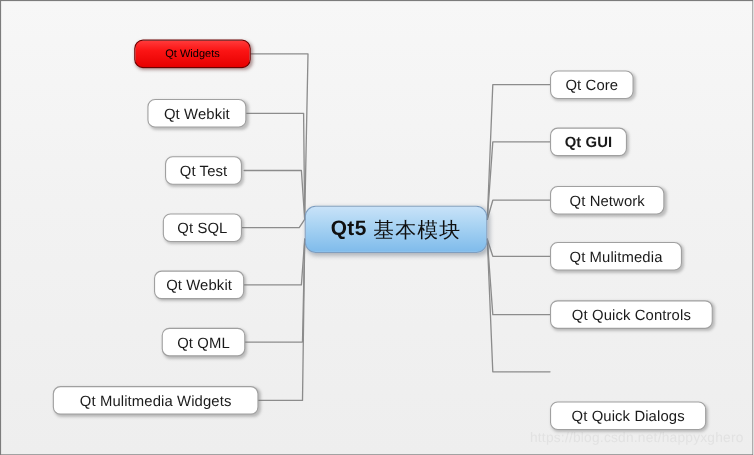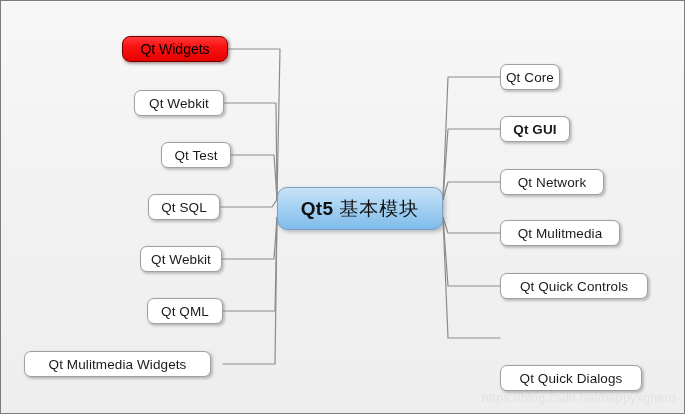--- a/index.html
+++ b/index.html
@@ -40,21 +40,21 @@
     color: #1a1a1a;
     font-size: 13.5px;
     letter-spacing: 0.1px;
     box-shadow: 1.5px 1.5px 2.5px rgba(110,110,110,0.40);
     padding: 0 8px;
   }
   .node-highlight {
     background: linear-gradient(180deg, #ff3a3a 0%, #fb1414 38%, #e60000 100%);
     border: 1px solid #6d0000;
     color: #000000;
-    font-size: 14px;
+    font-size: 10px;
     border-radius: 8px;
     box-shadow: 1.5px 1.5px 3px rgba(90,40,40,0.45);
     padding: 0 8px;
   }
   .node-root {
     background: linear-gradient(180deg, #c8e2f8 0%, #aad4f3 40%, #7fbbeb 100%);
     border: 1px solid #7e9ec0;
     border-radius: 10px;
     color: #101010;
     font-size: 19px;
@@ -103,36 +103,36 @@
       <path d="M 499 337 L 447 337 L 442 216.5" stroke="#8c8c8c" stroke-width="1.2" fill="none" stroke-linecap="round" stroke-linejoin="round"></path>
     </svg>
 
   <div id="nodes-layer">
       <div class="node node-highlight" style="left: 121px; top: 35px; width: 106px; height: 26px;">
         <span>Qt Widgets</span>
       </div>
       <div class="node node-leaf" style="left: 133px; top: 89px; width: 90px; height: 26px;">
         <span>Qt Webkit</span>
       </div>
-      <div class="node node-leaf" style="left: 160px; top: 141px; width: 70px; height: 26px;">
+      <div class="node node-leaf" style="left: 149px; top: 141px; width: 70px; height: 26px;">
         <span>Qt Test</span>
       </div>
       <div class="node node-leaf" style="left: 147px; top: 193px; width: 72px; height: 26px;">
         <span>Qt SQL</span>
       </div>
       <div class="node node-leaf" style="left: 139px; top: 245px; width: 82px; height: 26px;">
         <span>Qt Webkit</span>
       </div>
       <div class="node node-leaf" style="left: 146px; top: 297px; width: 76px; height: 26px;">
         <span>Qt QML</span>
       </div>
-      <div class="node node-leaf" style="left: 23px; top: 350px; width: 187px; height: 26px;">
+      <div class="node node-leaf" style="left: 47px; top: 350px; width: 187px; height: 26px;">
         <span>Qt Mulitmedia Widgets</span>
       </div>
-      <div class="node node-leaf" style="left: 499px; top: 63px; width: 60px; height: 26px;">
+      <div class="node node-leaf" style="left: 499px; top: 63px; width: 76px; height: 26px;">
         <span>Qt Core</span>
       </div>
       <div class="node node-leaf" style="left: 499px; top: 115px; width: 70px; height: 26px; font-weight: bold;">
         <span>Qt GUI</span>
       </div>
       <div class="node node-leaf" style="left: 499px; top: 168px; width: 104px; height: 26px;">
         <span>Qt Network</span>
       </div>
       <div class="node node-leaf" style="left: 499px; top: 219px; width: 120px; height: 26px;">
         <span>Qt Mulitmedia</span>

